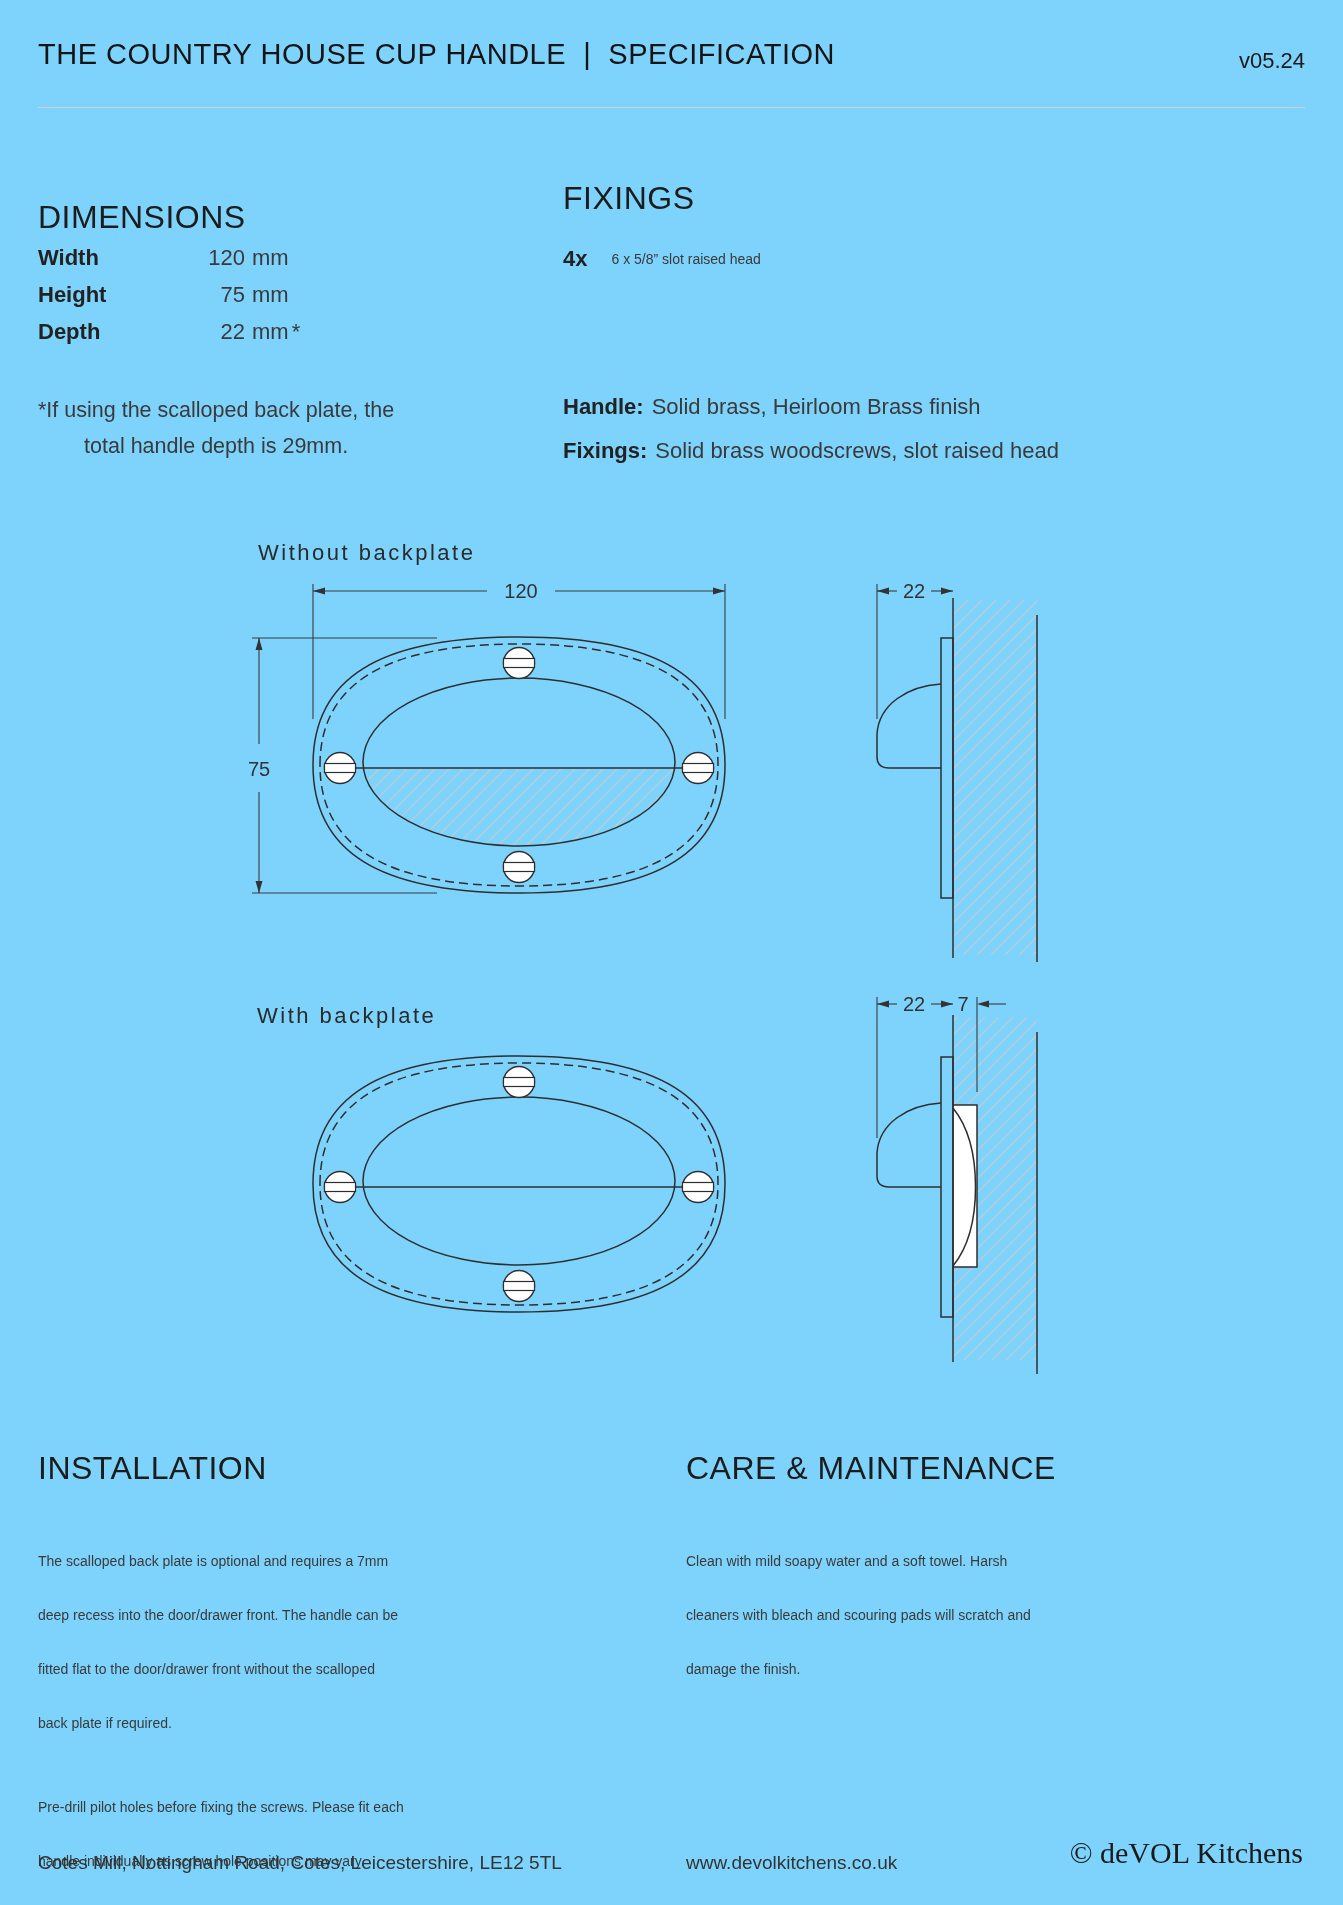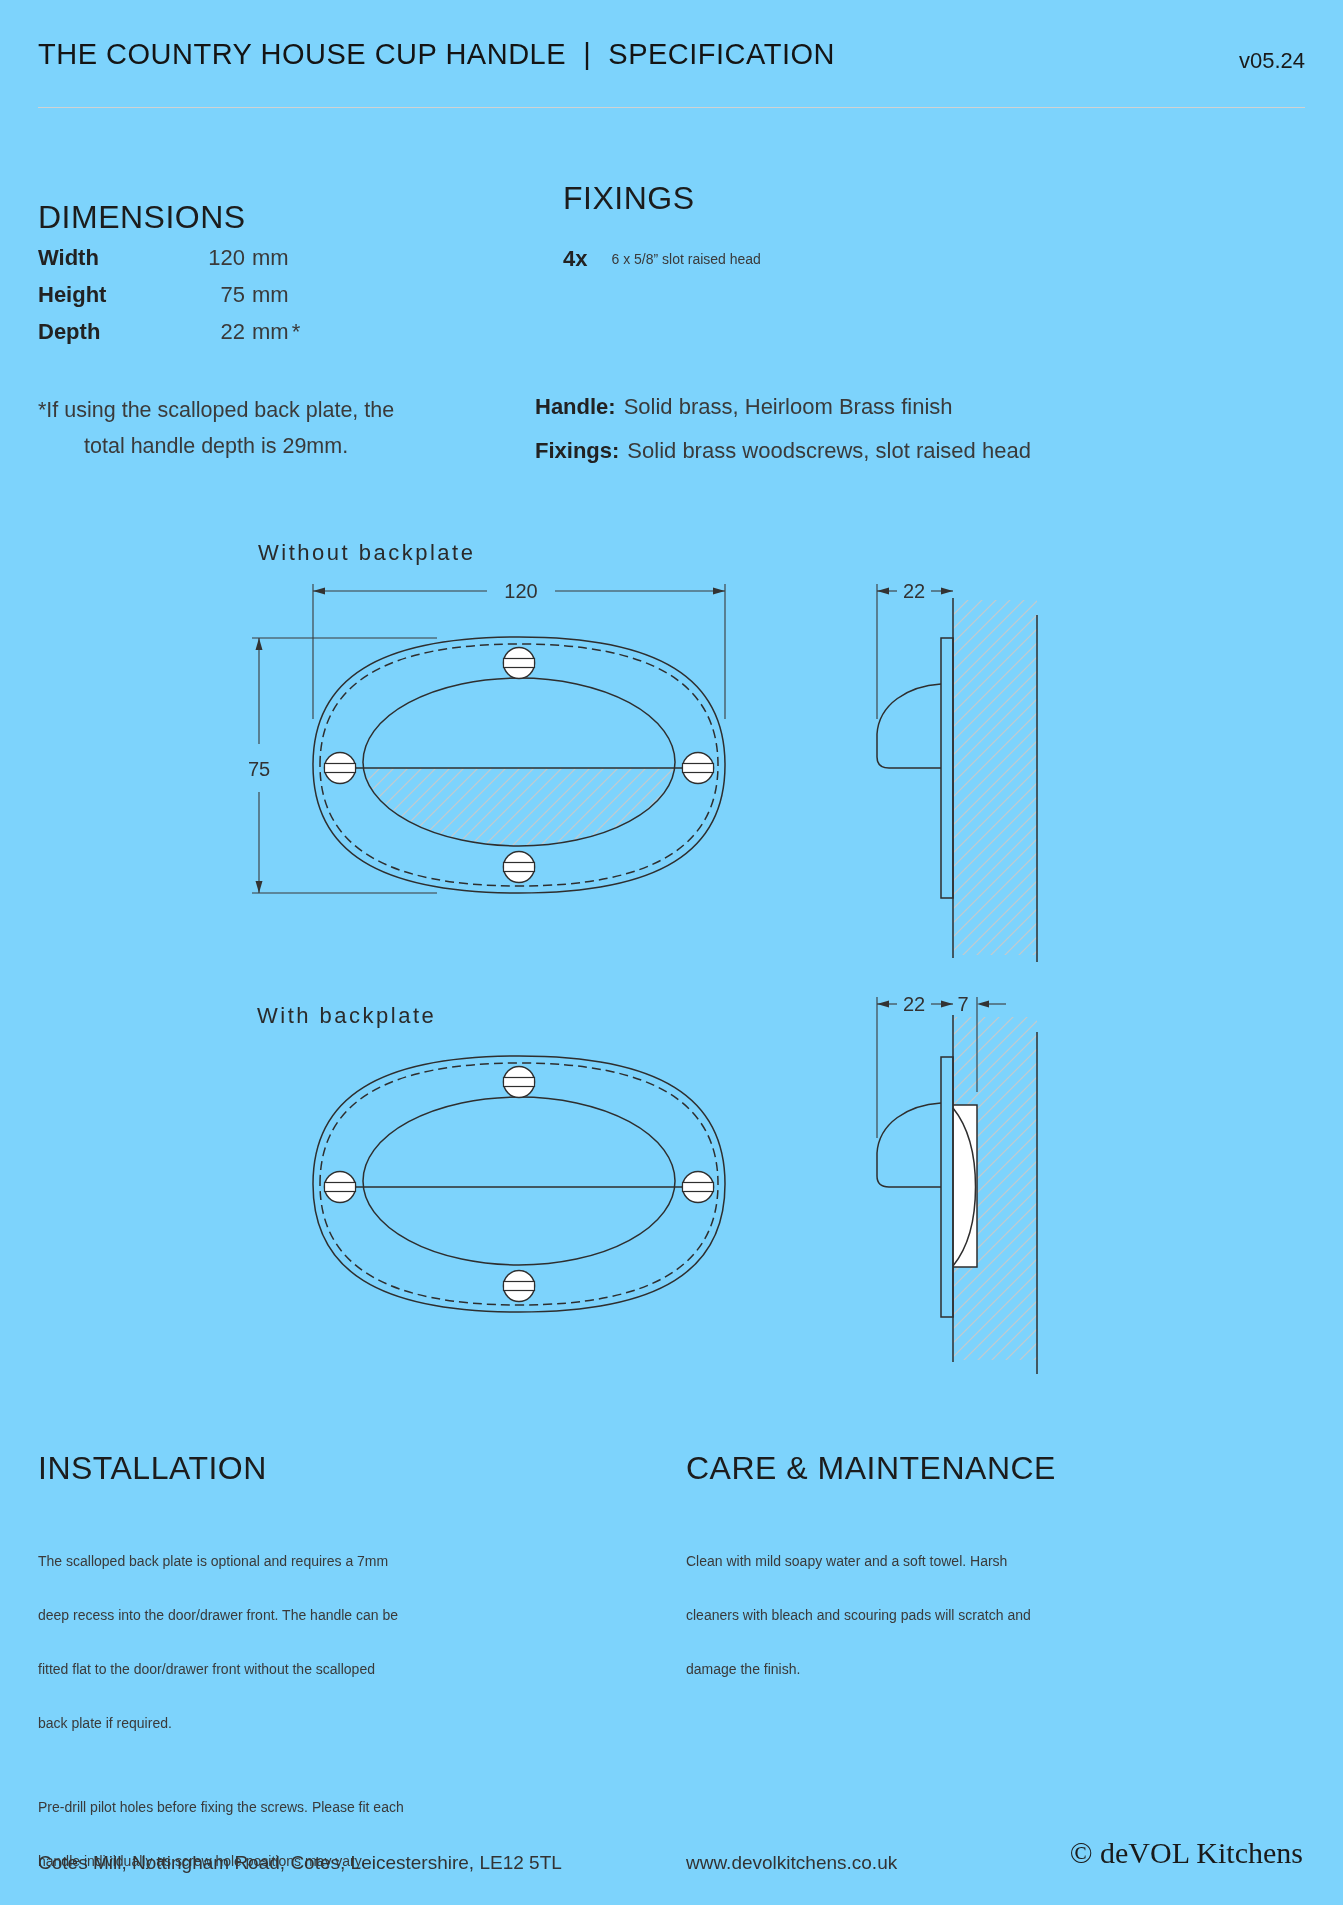--- a/index.html
+++ b/index.html
@@ -61,21 +61,21 @@
   </div>
   <div class="abs foot-lines" style="left:38px;top:392px;text-align:center;">*If using the scalloped back plate, the
 total handle depth is 29mm.</div>
 
   <div class="abs sec-heading" style="left:563px;top:180px;">FIXINGS</div>
   <div class="abs" style="left:563px;top:240px;display:flex;align-items:center;height:37px;">
     <span class="fix-qty">4x</span>
     <span class="body-text" style="margin-left:24px;">6 x 5/8” slot raised head</span>
   </div>
 
-  <div class="abs" style="left:535px;top:394px;">
+  <div class="abs" style="left:563px;top:394px;">
     <div class="mat-line">
       <span class="mat-label">Handle:</span><span>Solid brass, Heirloom Brass finish</span>
     </div>
     <div class="mat-line">
       <span class="mat-label">Fixings:</span><span>Solid brass woodscrews, slot raised head</span>
     </div>
   </div>
 
   <div class="abs draw-label" style="left:258px;top:540px;">Without backplate</div>
   <div class="abs draw-label" style="left:257px;top:1003px;">With backplate</div>

